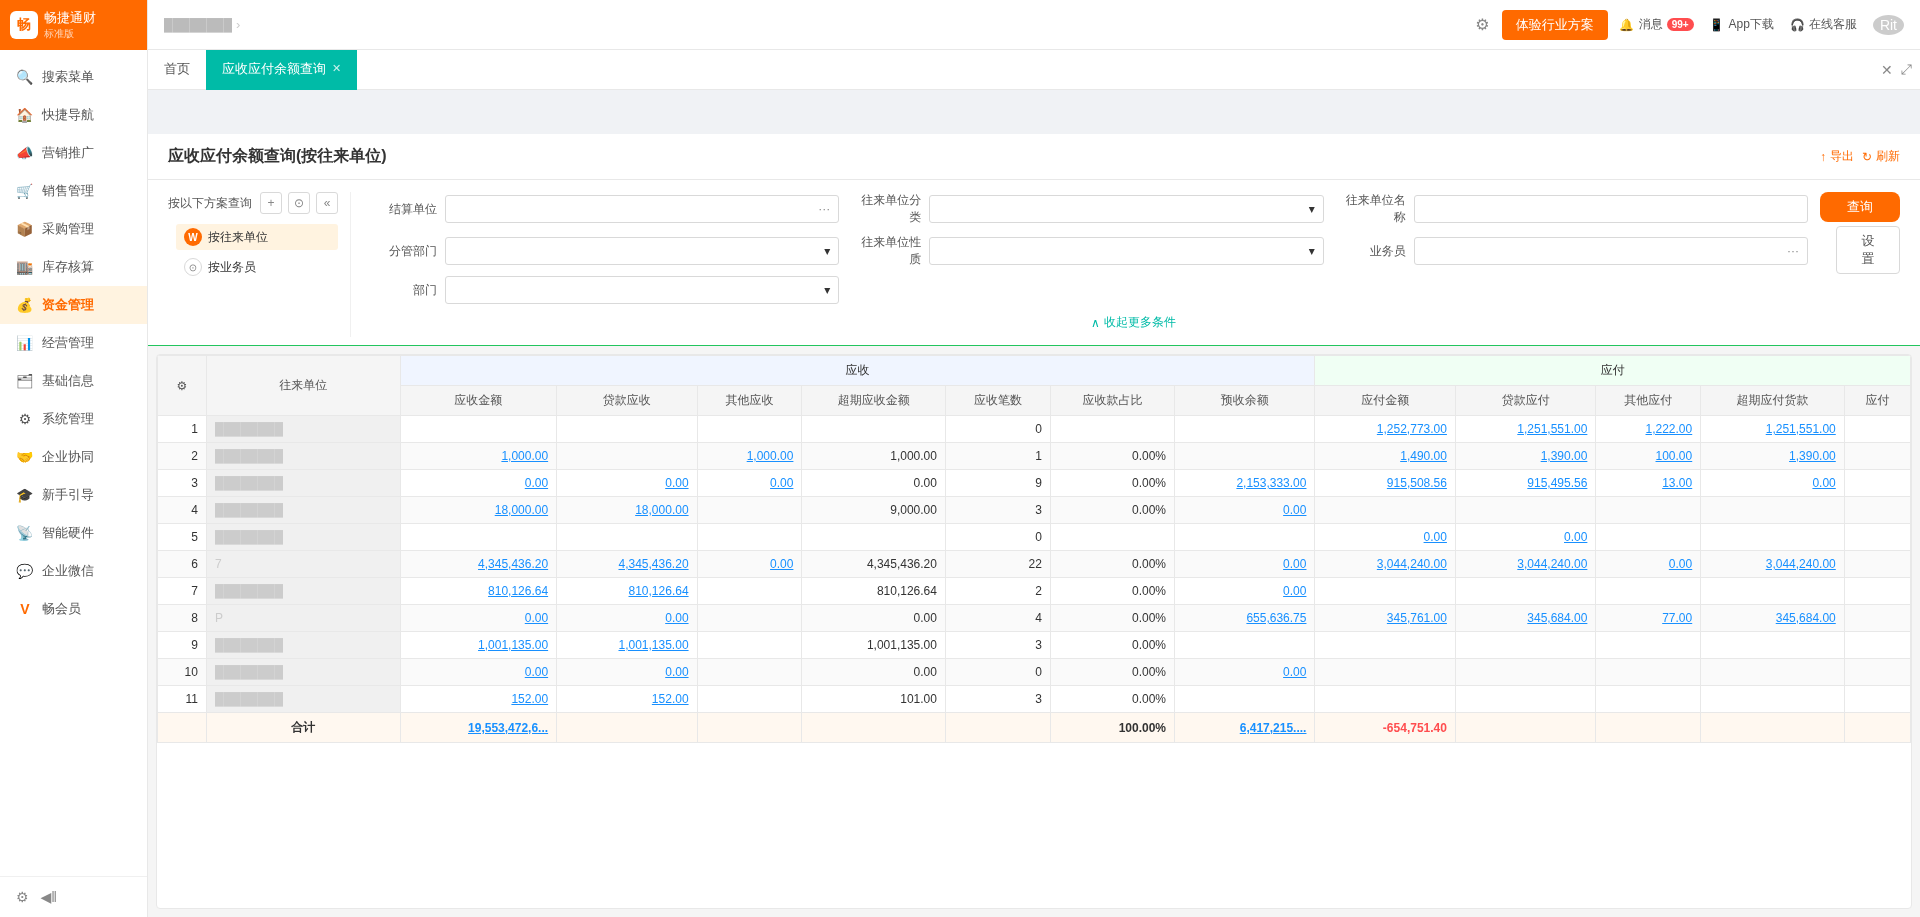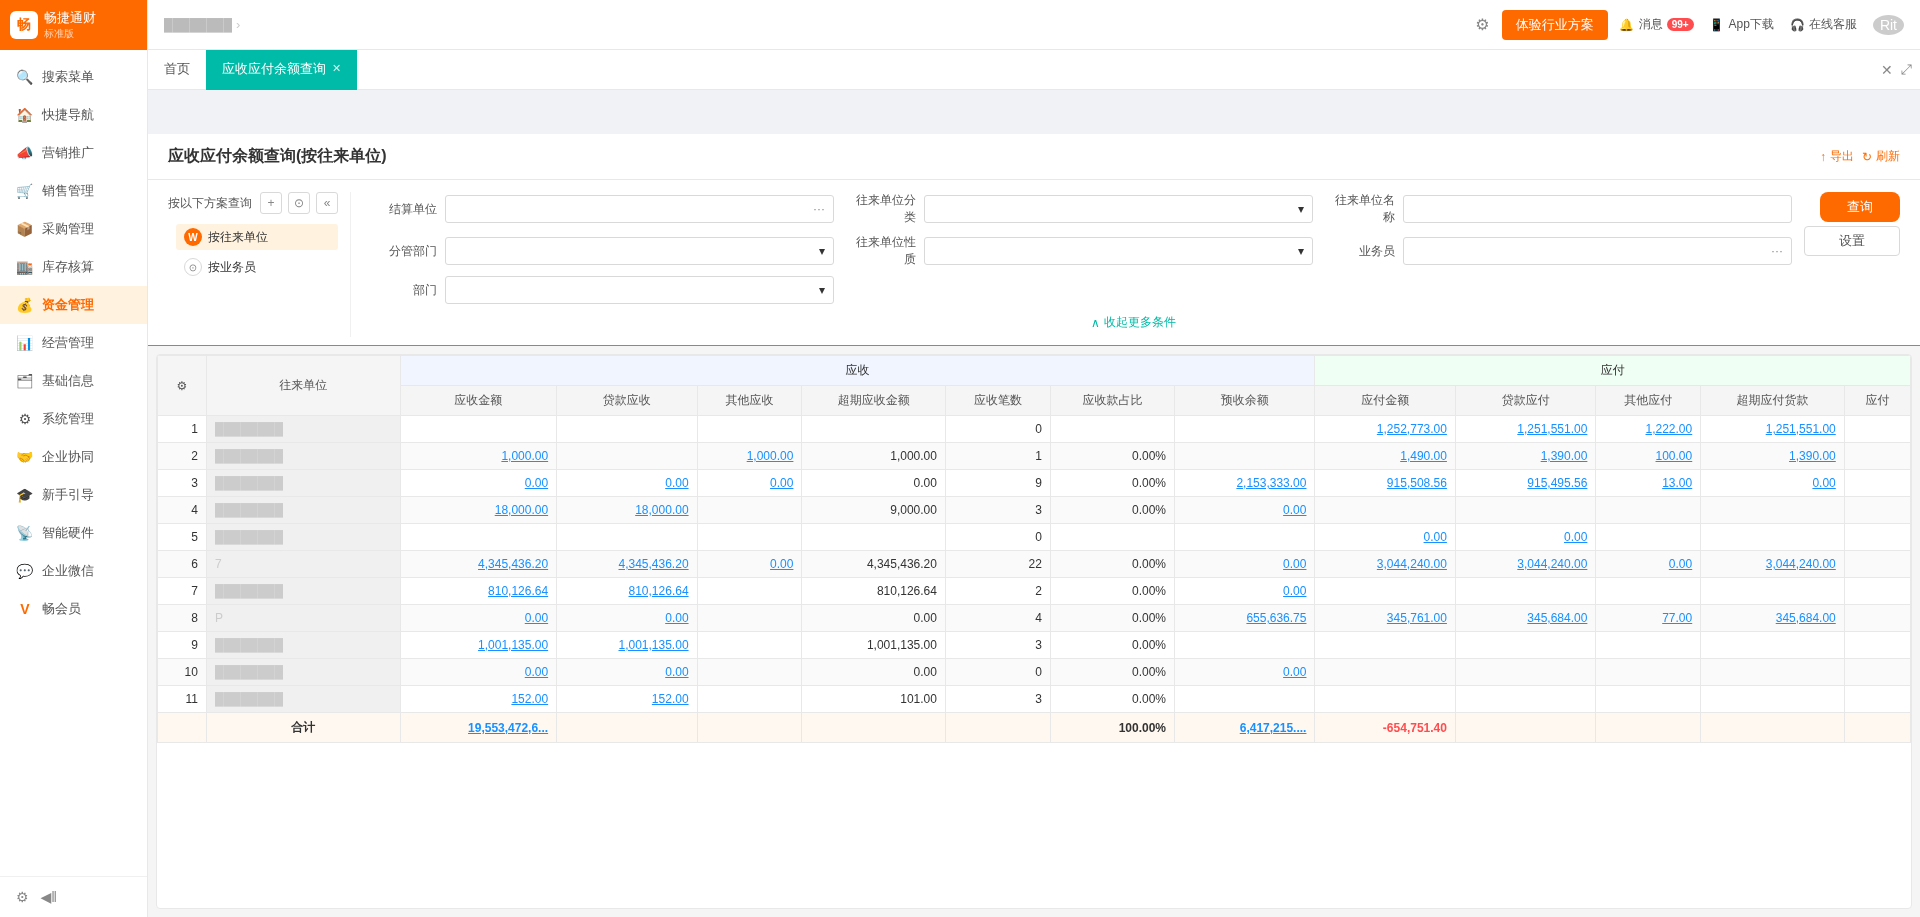--- a/index.html
+++ b/index.html
@@ -147,21 +147,21 @@
       display: flex; align-items: center; justify-content: center; gap: 4px;
       color: #00bba7; font-size: 12px; cursor: pointer; padding: 6px 0; margin-top: 4px;
     }
 
     .query-btn {
       background: #ff6a00; color: #fff; border: none; border-radius: 8px;
       padding: 6px 20px; cursor: pointer; font-size: 13px; width: 80px;
     }
     .setting-btn {
       background: #fff; color: #555; border: 1px solid #d9d9d9; border-radius: 4px;
-      padding: 5px 20px; cursor: pointer; font-size: 13px; width: 96px; margin-top: 4px;
+      padding: 5px 20px; cursor: pointer; font-size: 13px; width: 64px; margin-top: 4px;
     }
     .filter-right-btns {
       display: flex; flex-direction: column; align-items: flex-end; padding-left: 12px;
     }
 
     
     .table-container {
       flex: 1; overflow: auto; background: #fff; margin: 8px;
       border: 1px solid #e8e8e8; border-radius: 4px;
     }

